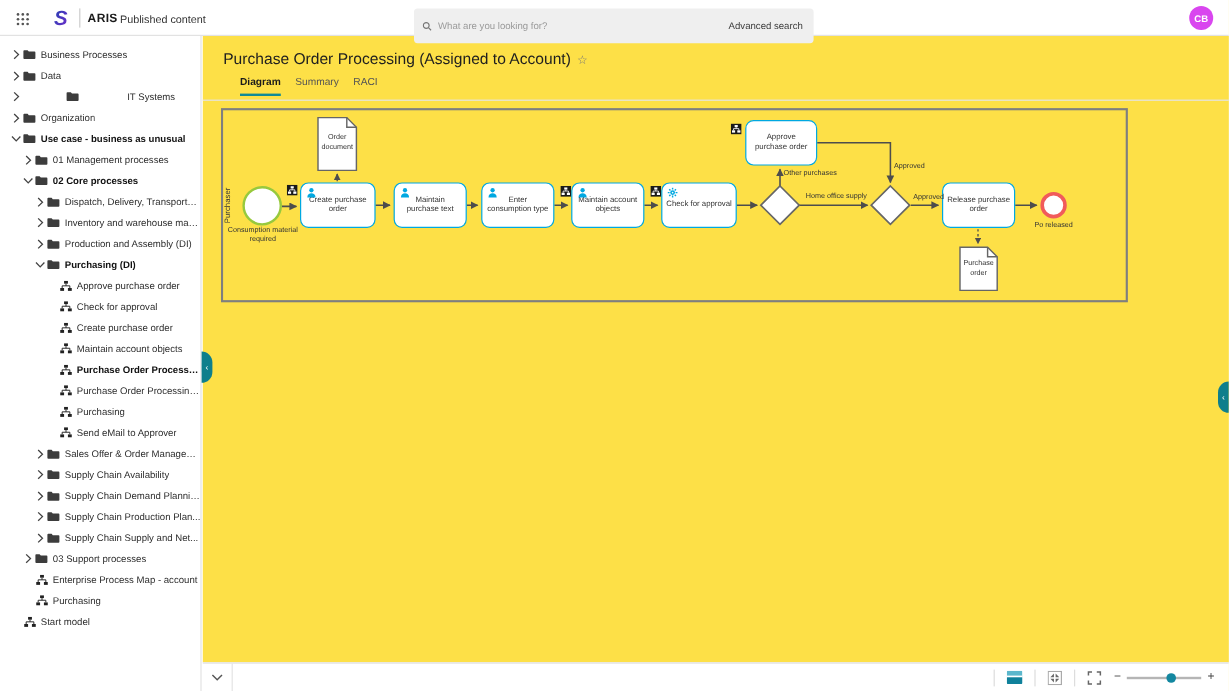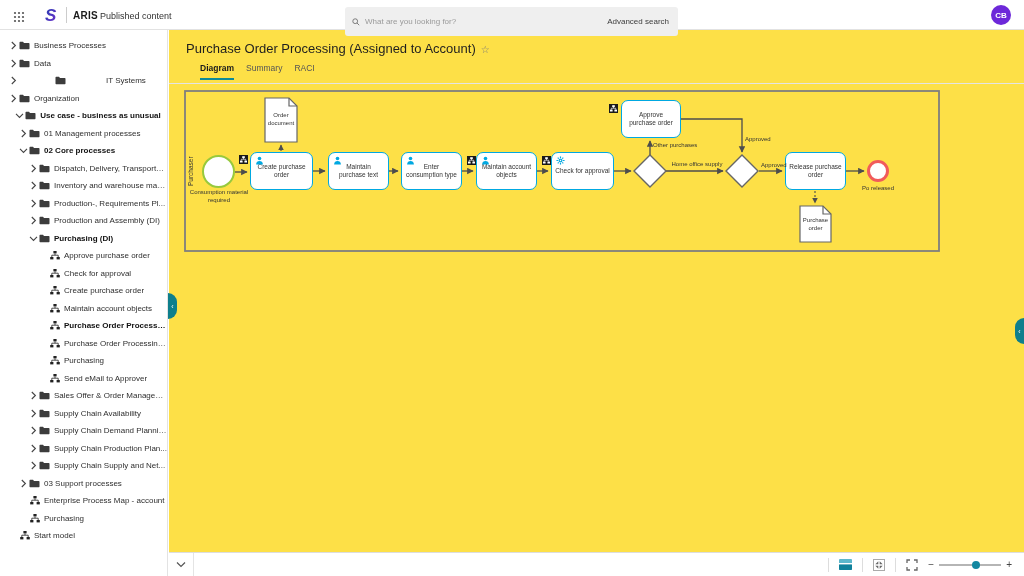--- a/index.html
+++ b/index.html
@@ -15,21 +15,21 @@
   .brand { position:absolute; left:73px; top:10px; font-size:10px; font-weight:bold; color:#1b1b1b; letter-spacing:.3px; }
   .subtitle { position:absolute; left:100px; top:11px; font-size:9px; color:#333; }
   .searchbar { position:absolute; left:345px; top:7px; width:333px; height:29px; background:#efefef;
                border-radius:3px; display:flex; align-items:center; }
   .searchbar svg { margin-left:7px; }
   .searchbar input { flex:1; border:none; background:transparent; outline:none; font-size:8px;
                      color:#444; padding-left:5px; font-family:"Liberation Sans",sans-serif; }
   .searchbar input::placeholder { color:#9a9a9a; }
   .advsearch { font-size:8px; color:#3c3c3c; padding-right:9px; cursor:pointer; white-space:nowrap; }
   .avatar { position:absolute; right:13px; top:5px; width:20px; height:20px; border-radius:50%;
-            background:#6d28d9; color:#fff; font-size:8px; font-weight:bold;
+            background:#d946ef; color:#fff; font-size:8px; font-weight:bold;
             display:flex; align-items:center; justify-content:center; cursor:pointer; }
 
   
   .sidebar { position:absolute; left:0; top:30px; width:168px; height:546px; background:#fff;
              border-right:1px solid #e3e3e3; overflow:hidden; padding-top:7px; }
   .trow { height:17.5px; display:flex; align-items:center; font-size:8px; color:#2e2e2e;
           white-space:nowrap; cursor:pointer; }
   .trow.bold .tlabel { font-weight:bold; color:#111; }
   .chev { width:10px; display:inline-flex; justify-content:center; flex:0 0 10px; }
   .chev.open svg { transform:rotate(90deg); }
@@ -181,21 +181,21 @@
           <path d="M1.8 1 L5.4 4.5 L1.8 8" stroke="#444" stroke-width="1.1" fill="none"></path>
         </svg>
       </span>
       <span class="ticon">
         <svg width="11" height="9" viewBox="0 0 11 9">
           <path d="M0.5 1.6 Q0.5 0.8 1.2 0.8 H4 L5 2 H9.8 Q10.5 2 10.5 2.7 V7.4 Q10.5 8.2 9.8 8.2 H1.2 Q0.5 8.2 0.5 7.4 Z" fill="#3c3c3c"></path>
         </svg>
       </span>
       <span class="tlabel">Organization</span>
     </div>
-    <div class="trow bold" style="padding-left: 8px; justify-content: center;">
+    <div class="trow bold" style="padding-left: 8px;">
       <span class="chev open">
         <svg width="7" height="9" viewBox="0 0 7 9">
           <path d="M1.8 1 L5.4 4.5 L1.8 8" stroke="#444" stroke-width="1.1" fill="none"></path>
         </svg>
       </span>
       <span class="ticon">
         <svg width="11" height="9" viewBox="0 0 11 9">
           <path d="M0.5 1.6 Q0.5 0.8 1.2 0.8 H4 L5 2 H9.8 Q10.5 2 10.5 2.7 V7.4 Q10.5 8.2 9.8 8.2 H1.2 Q0.5 8.2 0.5 7.4 Z" fill="#3c3c3c"></path>
         </svg>
       </span>
@@ -245,33 +245,20 @@
         <svg width="7" height="9" viewBox="0 0 7 9">
           <path d="M1.8 1 L5.4 4.5 L1.8 8" stroke="#444" stroke-width="1.1" fill="none"></path>
         </svg>
       </span>
       <span class="ticon">
         <svg width="11" height="9" viewBox="0 0 11 9">
           <path d="M0.5 1.6 Q0.5 0.8 1.2 0.8 H4 L5 2 H9.8 Q10.5 2 10.5 2.7 V7.4 Q10.5 8.2 9.8 8.2 H1.2 Q0.5 8.2 0.5 7.4 Z" fill="#3c3c3c"></path>
         </svg>
       </span>
       <span class="tlabel">Inventory and warehouse man...</span>
-    </div>
-    <div class="trow" style="padding-left: 28px;">
-      <span class="chev">
-        <svg width="7" height="9" viewBox="0 0 7 9">
-          <path d="M1.8 1 L5.4 4.5 L1.8 8" stroke="#444" stroke-width="1.1" fill="none"></path>
-        </svg>
-      </span>
-      <span class="ticon">
-        <svg width="11" height="9" viewBox="0 0 11 9">
-          <path d="M0.5 1.6 Q0.5 0.8 1.2 0.8 H4 L5 2 H9.8 Q10.5 2 10.5 2.7 V7.4 Q10.5 8.2 9.8 8.2 H1.2 Q0.5 8.2 0.5 7.4 Z" fill="#3c3c3c"></path>
-        </svg>
-      </span>
-      <span class="tlabel">Production-, Requirements Pl...</span>
     </div>
     <div class="trow" style="padding-left: 28px;">
       <span class="chev">
         <svg width="7" height="9" viewBox="0 0 7 9">
           <path d="M1.8 1 L5.4 4.5 L1.8 8" stroke="#444" stroke-width="1.1" fill="none"></path>
         </svg>
       </span>
       <span class="ticon">
         <svg width="11" height="9" viewBox="0 0 11 9">
           <path d="M0.5 1.6 Q0.5 0.8 1.2 0.8 H4 L5 2 H9.8 Q10.5 2 10.5 2.7 V7.4 Q10.5 8.2 9.8 8.2 H1.2 Q0.5 8.2 0.5 7.4 Z" fill="#3c3c3c"></path>

